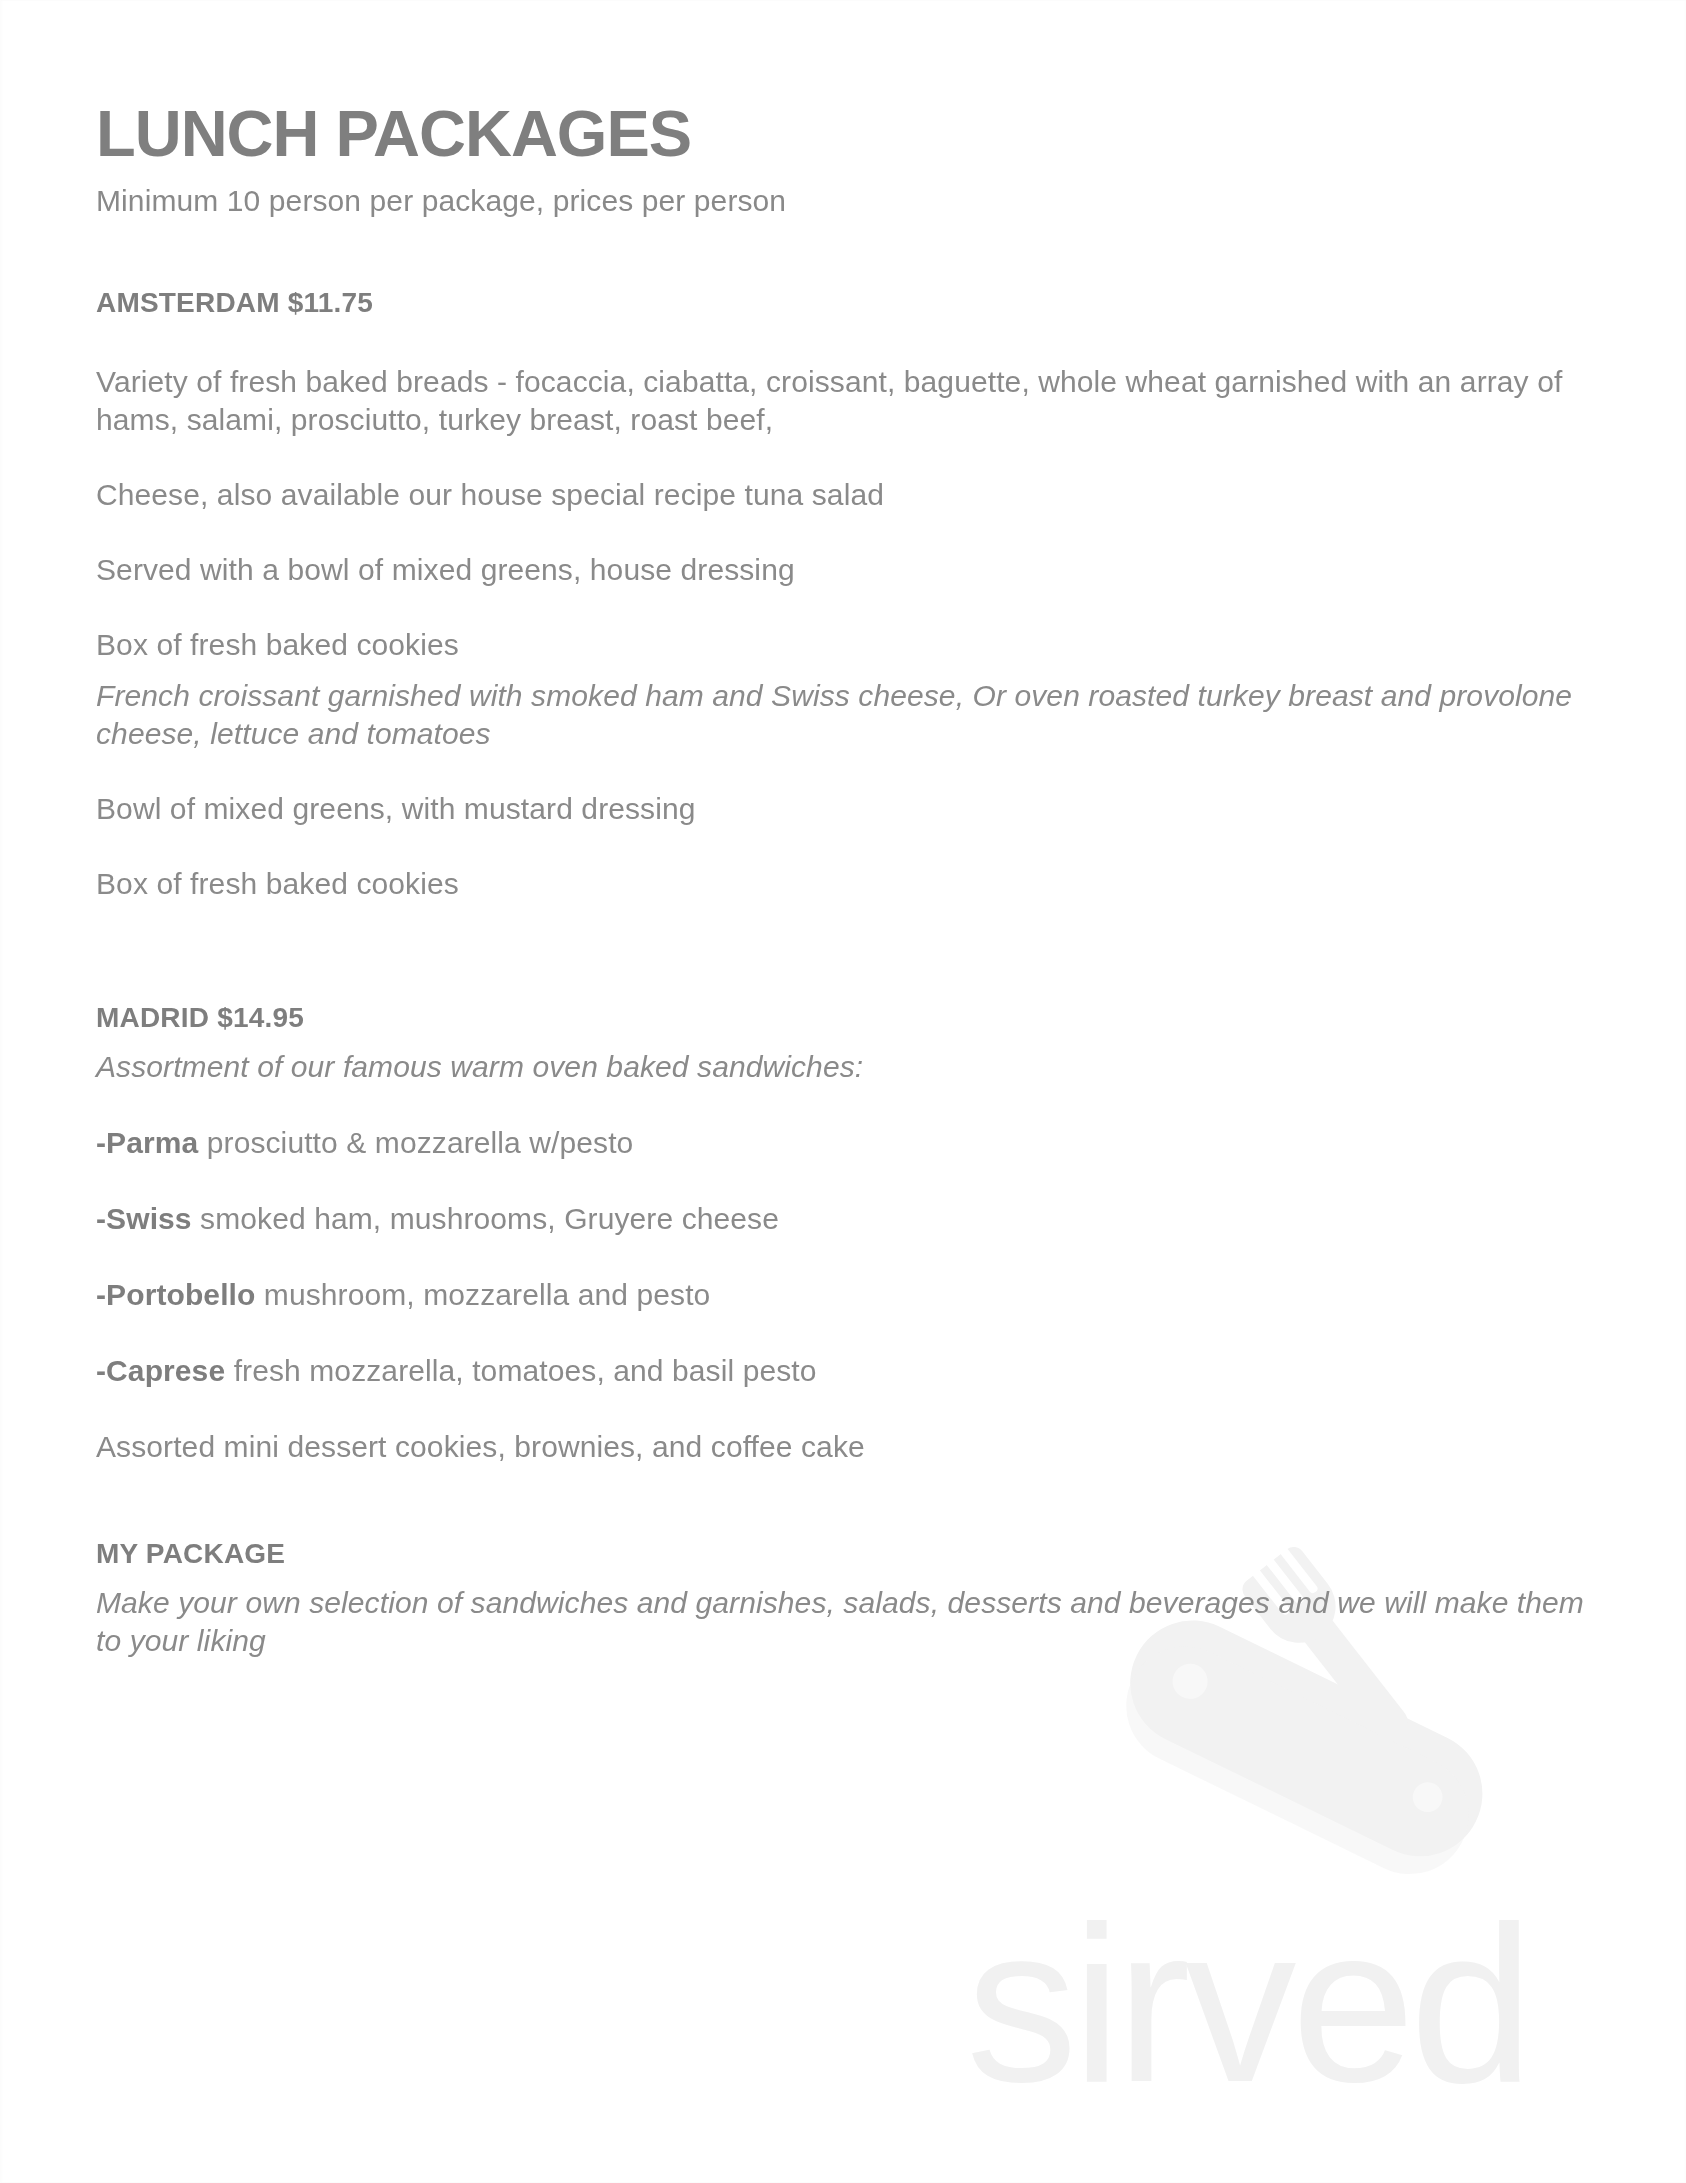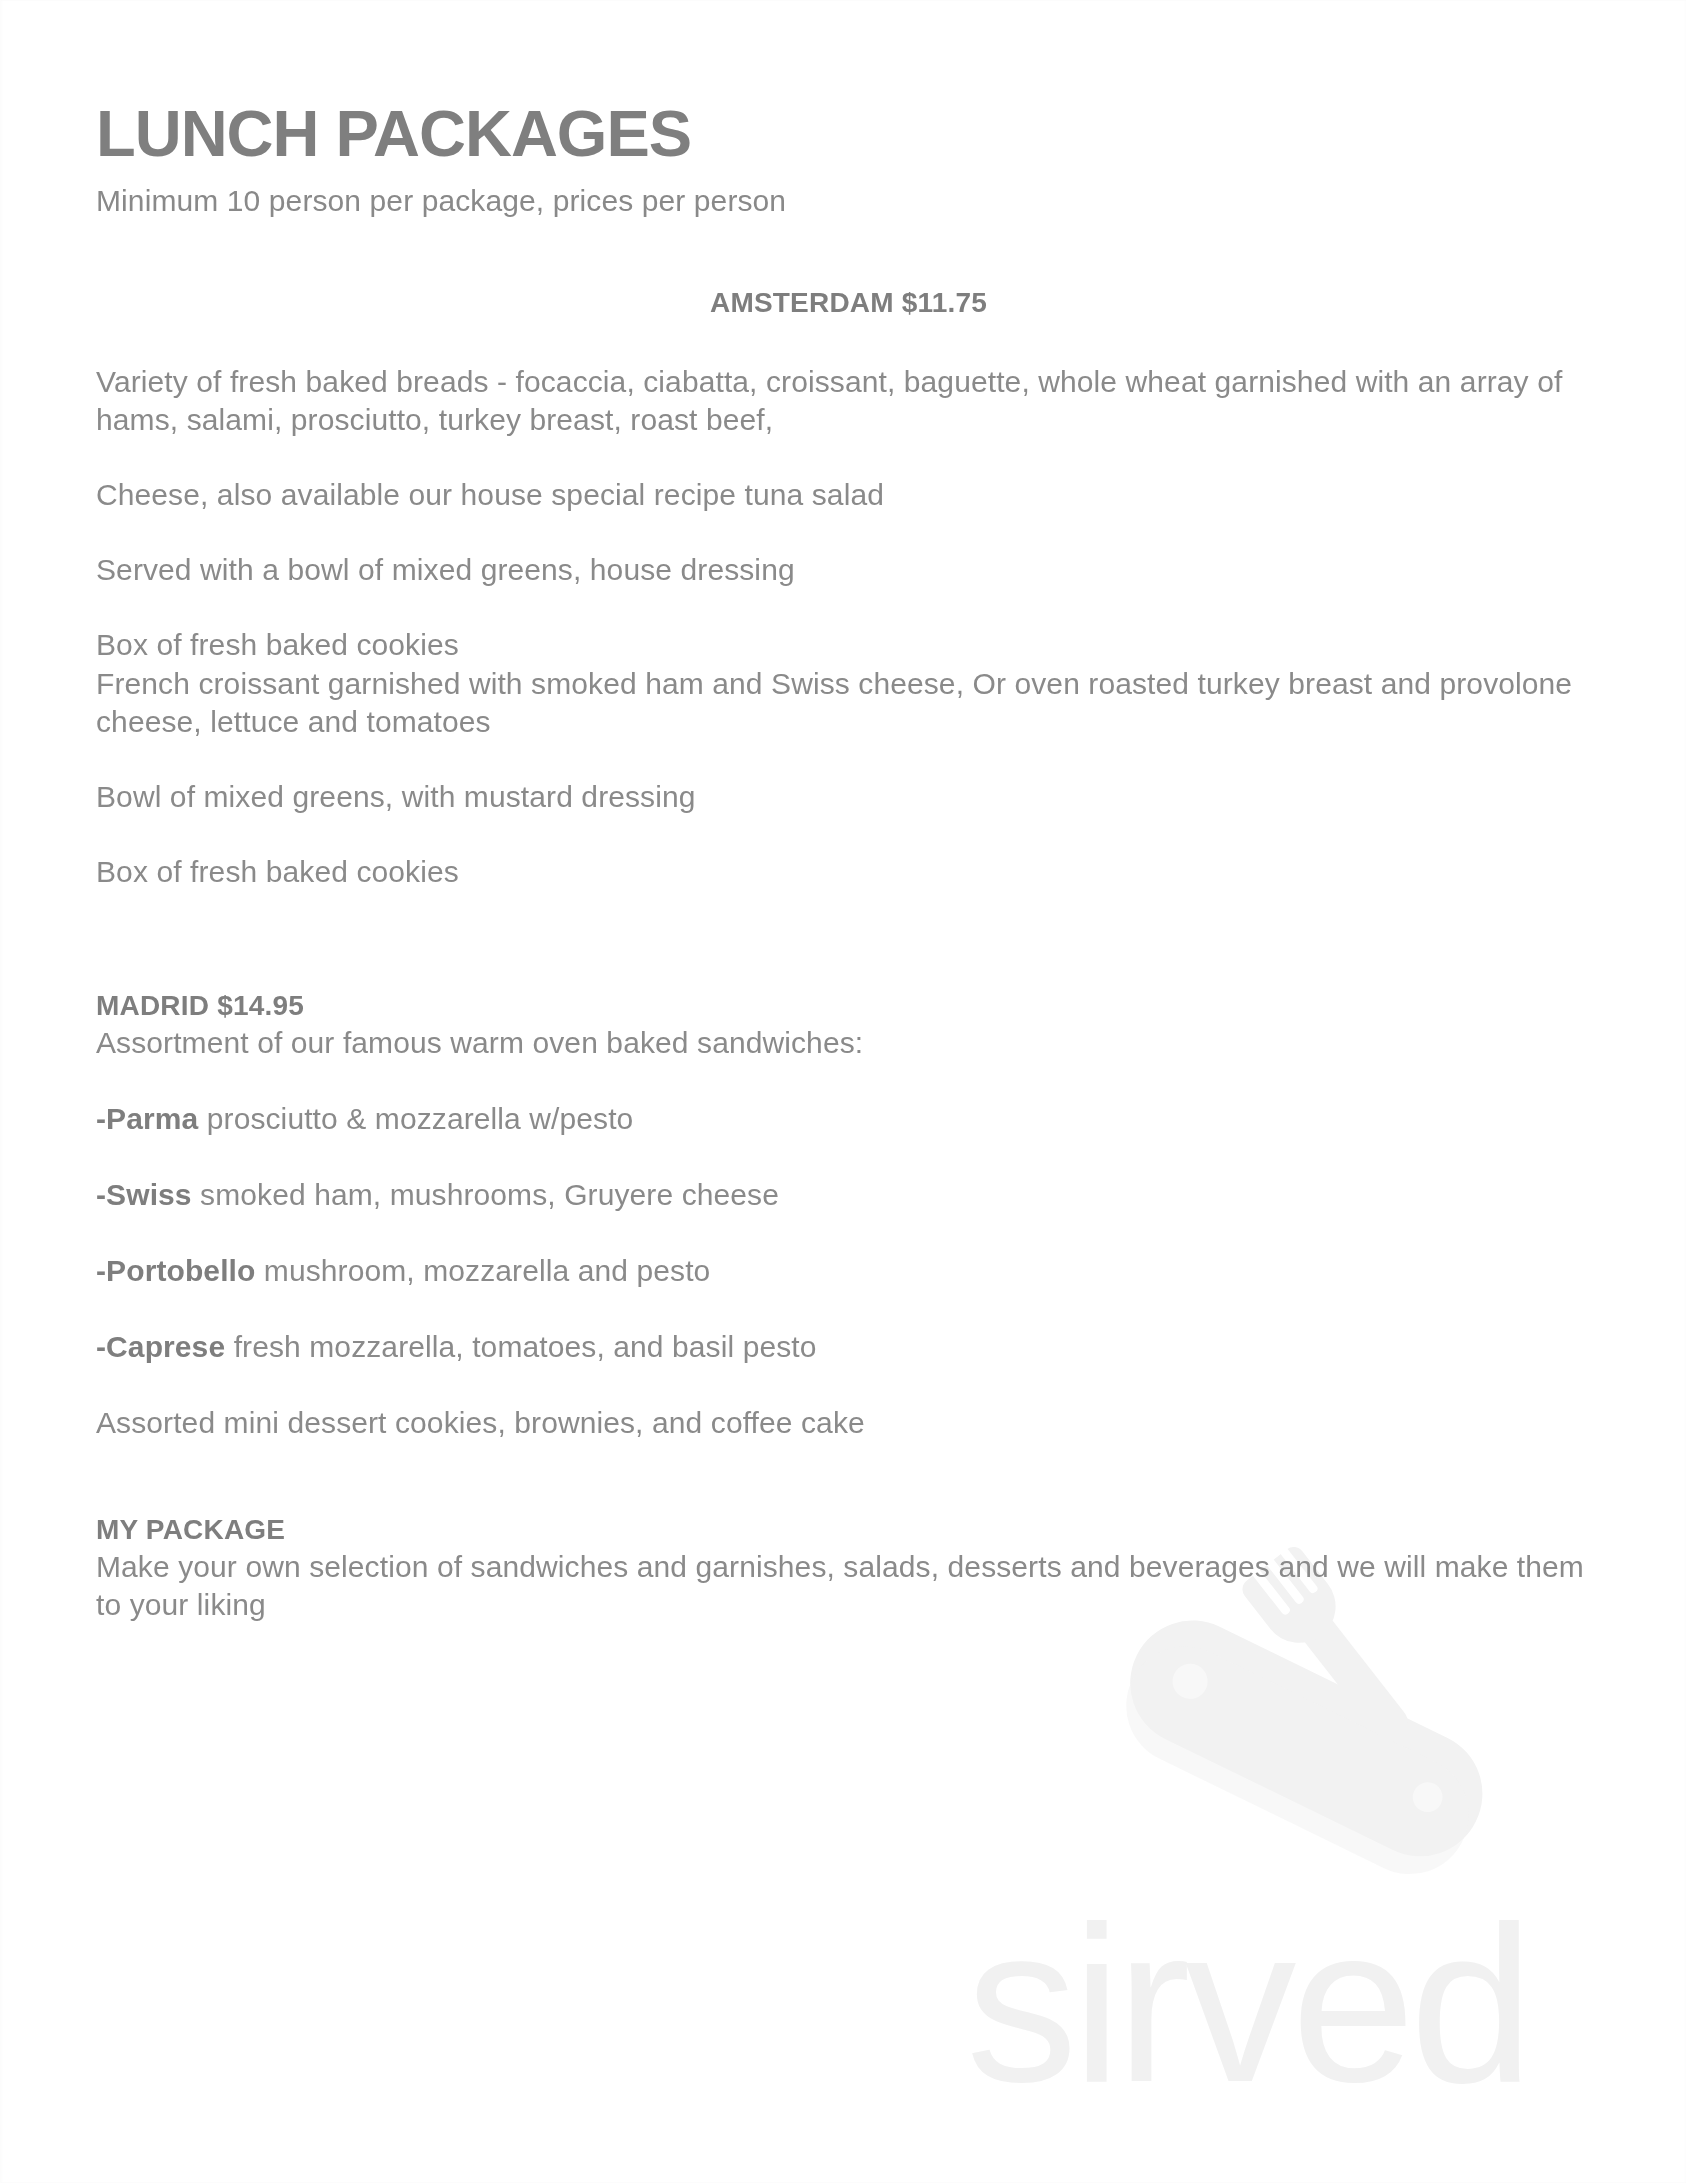--- a/index.html
+++ b/index.html
@@ -109,26 +109,26 @@
     font-weight: 400;
     letter-spacing: 0.1px;
   }
 
   .line b, .line .b {
     font-weight: 700;
     color: #7e7e7e;
   }
 
   
-  .sp-amsterdam-head { margin-top: 66px; text-align: center; }
+  .sp-amsterdam-head { margin-top: 66px; }
   .sp-amsterdam-p1   { margin-top: 43px; }
   .sp-para           { margin-top: 37px; }
 
   .sp-section        { margin-top: 98px; }
-  .sp-tight          { margin-top: 1px; }
+  .sp-tight          { margin-top: 13px; font-style: italic; }
 
   .sp-item           { margin-top: 38px; }
   .sp-mypkg          { margin-top: 71px; }
 </style>
 </head>
 <body>
 
 <div class="page">
 
   <div class="watermark-logo">

